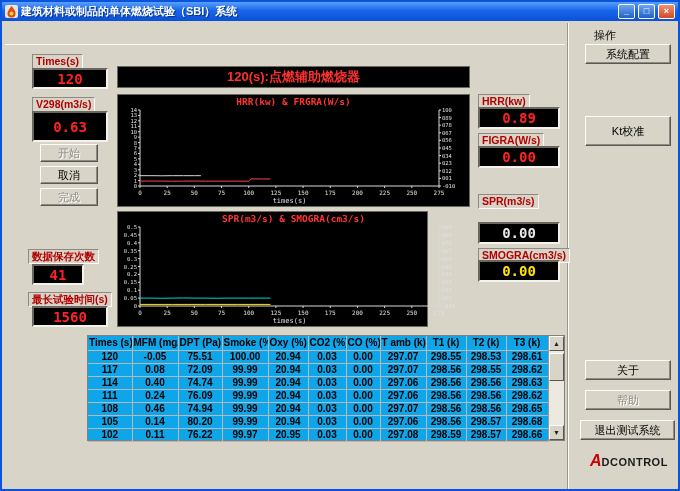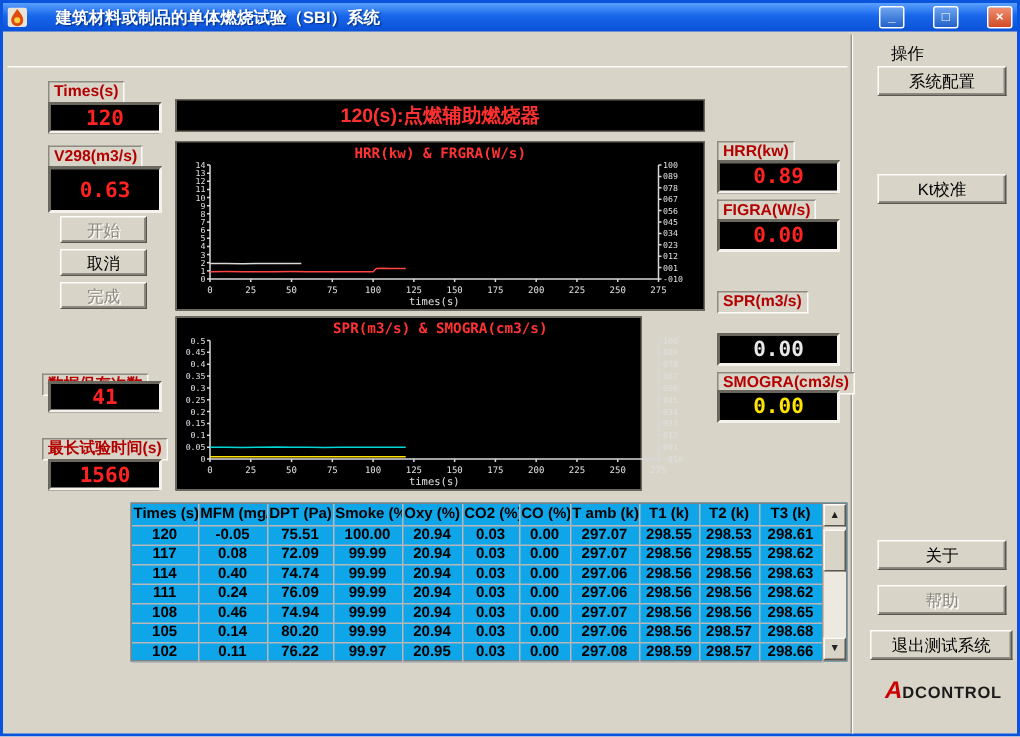--- a/index.html
+++ b/index.html
@@ -1,19 +1,19 @@
 <!DOCTYPE html>
 <html><head>
 <meta charset="utf-8">
 <style>
   *{margin:0;padding:0;box-sizing:border-box}
   html,body{width:680px;height:491px;overflow:hidden;font-family:"Liberation Sans",sans-serif}
   .window{position:relative;width:680px;height:491px;background:#d8d4c8;border:2px solid #0a54dd}
   
-  .titlebar{position:absolute;left:0;top:0;right:0;height:19px;background:linear-gradient(180deg,#5aa0ff,#1866ea 45%,#0a51d8);display:flex;align-items:center;gap:19px;padding:0 3px;z-index:5}
+  .titlebar{position:absolute;left:0;top:0;right:0;height:19px;background:linear-gradient(180deg,#5aa0ff,#1866ea 45%,#0a51d8);display:flex;align-items:center;gap:3px;padding:0 3px;z-index:5}
   .title-text{color:#fff;font-size:11px;font-weight:bold;flex:1;text-shadow:1px 1px 1px #003285;white-space:nowrap;overflow:hidden}
   .winbtn{width:17px;height:15px;border-radius:2px;border:1px solid #fff;color:#fff;font-size:9px;line-height:13px;text-align:center;font-weight:bold;background:linear-gradient(180deg,#6ea5f0,#2060c8);cursor:default}
   .winbtn.close{background:linear-gradient(180deg,#f09070,#d24a28)}
   
   .tabbar{position:absolute;left:5px;top:23px;height:20px;display:flex;z-index:3}
   .tab{padding:3px 9px 0 9px;font-size:11px;background:#d8d4c8;border:1px solid;border-color:#fdfcf9 #5a5751 #5a5751 #fdfcf9;border-top-left-radius:3px;border-top-right-radius:3px;margin-right:2px;height:19px;white-space:nowrap;cursor:default}
   .tab.active{height:21px;margin-top:-1px;border-bottom-color:#d8d4c8;font-weight:bold}
   .page-edge{position:absolute;left:3px;top:42px;width:560px;height:1px;background:#fdfcf9}
   .vdivider{position:absolute;left:565px;top:21px;bottom:0;width:2px;background:#9b978c;border-right:1px solid #fdfcf9}
   
@@ -68,21 +68,21 @@
   <div class="led" style="left:30px;top:66px;width:76px;height:21px">120</div>
 
   <span class="red-label" style="left:30px;top:95px">V298(m3/s)</span>
   <div class="led" style="left:30px;top:109px;width:76px;height:31px">0.63</div>
 
   <button class="btn disabled" style="left:38px;top:142px;width:58px;height:18px">开始</button>
   <button class="btn" style="left:38px;top:164px;width:58px;height:18px">取消</button>
   <button class="btn disabled" style="left:38px;top:186px;width:58px;height:18px">完成</button>
 
   <span class="red-label" style="left:26px;top:247px">数据保存次数</span>
-  <div class="led" style="left:30px;top:252px;width:76px;height:21px">41</div>
+  <div class="led" style="left:30px;top:262px;width:52px;height:21px">41</div>
 
   <span class="red-label" style="left:26px;top:290px">最长试验时间(s)</span>
   <div class="led" style="left:30px;top:304px;width:76px;height:21px">1560</div>
 
   <div class="banner">120(s):点燃辅助燃烧器</div>
 
   <div class="chart" style="left:115px;top:92px;width:353px;height:113px"><svg width="351" height="111">
         <text x="175.5" y="10" text-anchor="middle" font-size="9.5" fill="#ff3333" font-weight="bold">HRR(kw) &amp; FRGRA(W/s)</text>
         <line x1="22" y1="15" x2="22" y2="91" stroke="#d8d8d8" stroke-width="1"></line>
         <line x1="22" y1="91" x2="321" y2="91" stroke="#d8d8d8" stroke-width="1"></line>
@@ -252,21 +252,21 @@
   <div class="led" style="left:476px;top:144px;width:82px;height:22px">0.00</div>
 
   <span class="red-label" style="left:476px;top:192px">SPR(m3/s)</span>
   <div class="led white" style="left:476px;top:220px;width:82px;height:22px">0.00</div>
 
   <span class="red-label" style="left:476px;top:246px">SMOGRA(cm3/s)</span>
   <div class="led yellow" style="left:476px;top:258px;width:82px;height:22px">0.00</div>
 
   <span class="ops-title">操作</span>
   <button class="btn" style="left:583px;top:42px;width:86px;height:20px">系统配置</button>
-  <button class="btn" style="left:583px;top:114px;width:86px;height:20px">Kt校准</button>
+  <button class="btn" style="left:583px;top:114px;width:86px;height:30px">Kt校准</button>
   <button class="btn" style="left:583px;top:358px;width:86px;height:20px">关于</button>
   <button class="btn disabled" style="left:583px;top:388px;width:86px;height:20px">帮助</button>
   <button class="btn" style="left:578px;top:418px;width:95px;height:20px">退出测试系统</button>
 
   <div class="logo">
     <span class="logo-a">A</span><span class="logo-rest">DCONTROL</span>
   </div>
 
   <div class="table-wrap">
     <table class="data">

